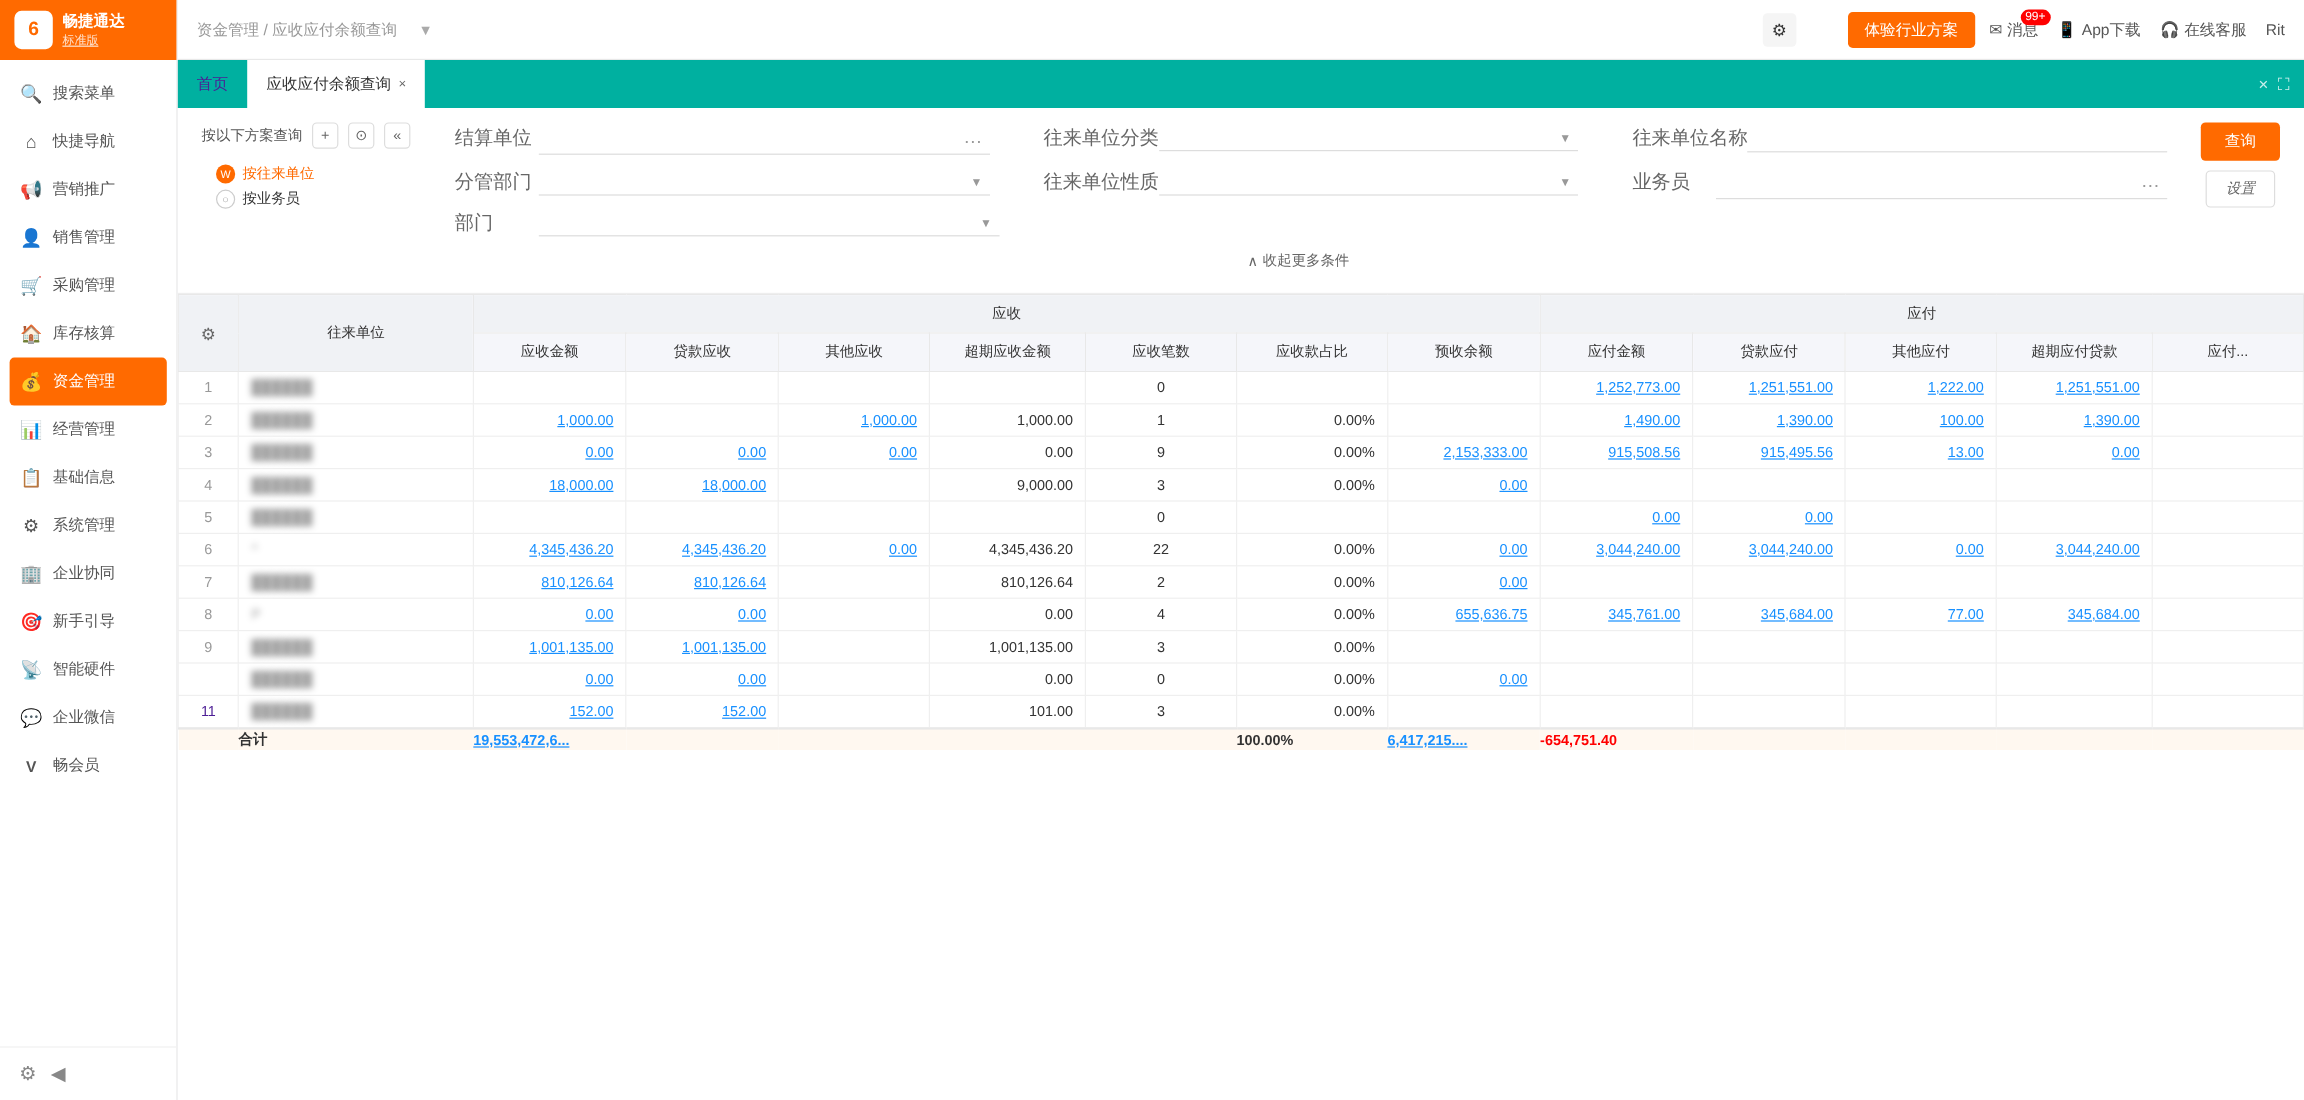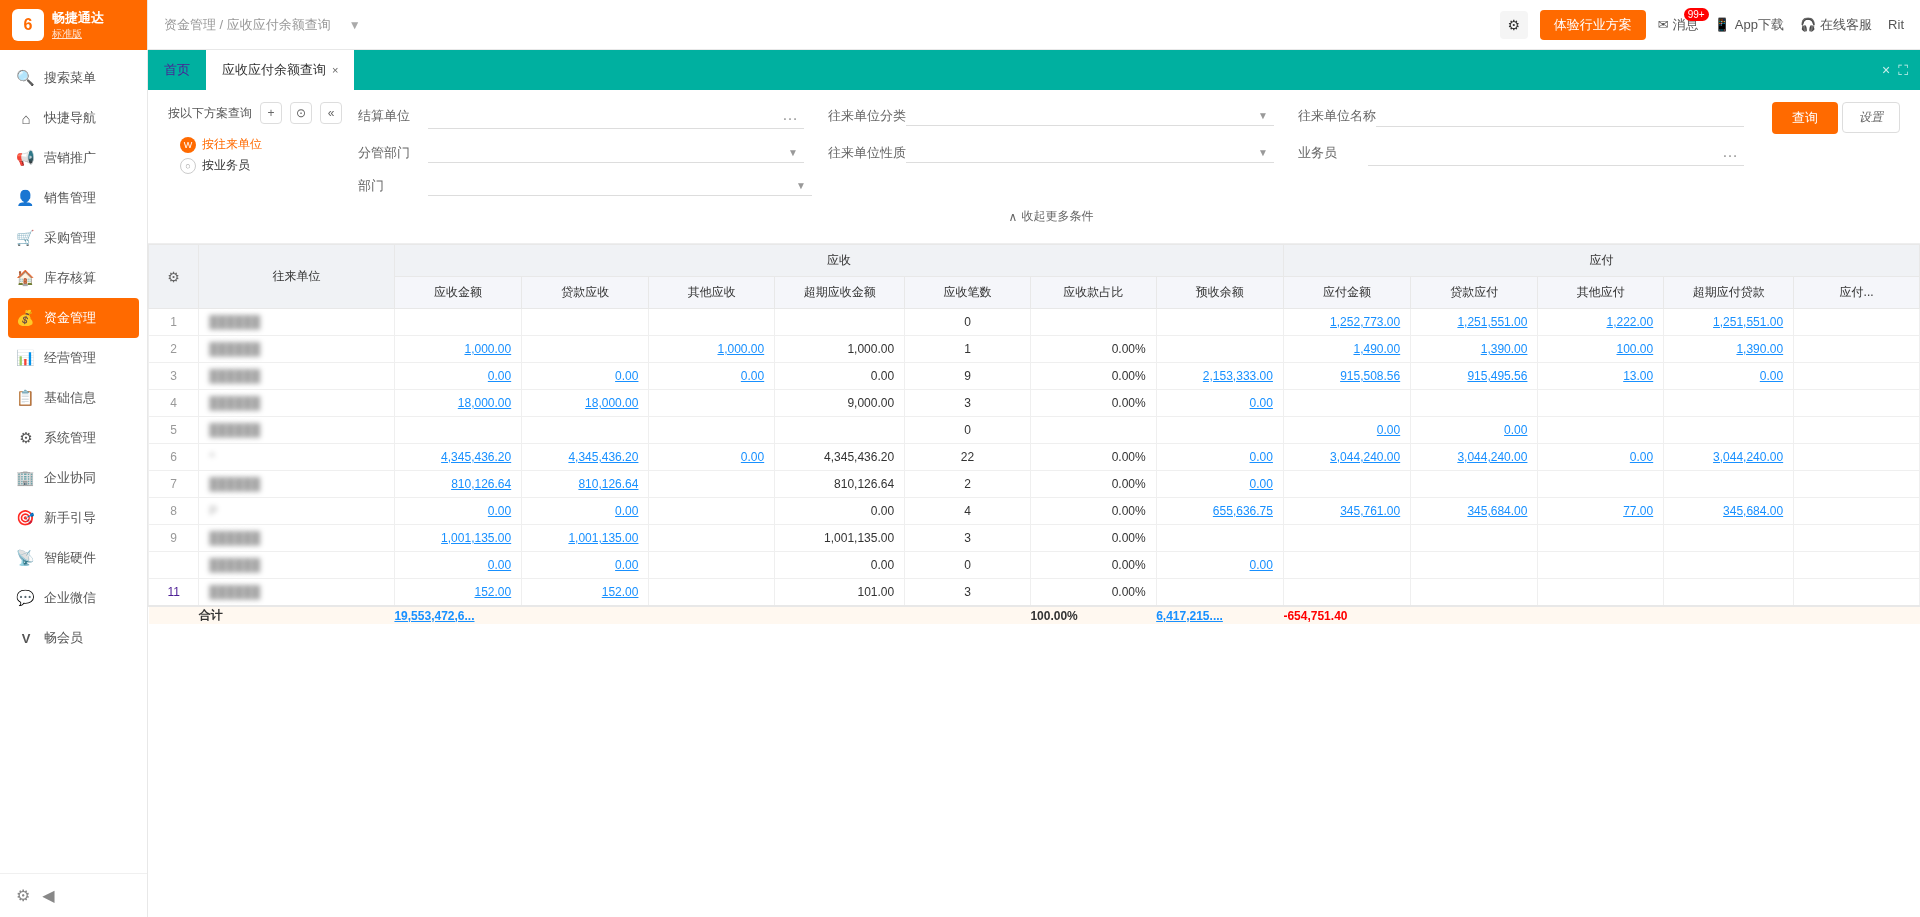--- a/index.html
+++ b/index.html
@@ -17,21 +17,21 @@
     .sidebar-item .s-icon { width: 20px; height: 20px; margin-right: 8px; display: flex; align-items: center; justify-content: center; font-size: 15px; }
     .sidebar-footer { padding: 12px 16px; display: flex; align-items: center; gap: 12px; border-top: 1px solid #f0f0f0; }
 
     
     .main { flex: 1; display: flex; flex-direction: column; height: 917px; overflow: hidden; }
 
     
     .topbar { height: 50px; background: #fff; display: flex; align-items: center; padding: 0 16px; border-bottom: 1px solid #e8e8e8; gap: 12px; }
     .topbar-breadcrumb { display: flex; align-items: center; gap: 18px; flex: 1; }
     .topbar-gear { width: 28px; height: 28px; background: #f5f5f5; border-radius: 4px; display: flex; align-items: center; justify-content: center; cursor: pointer; font-size: 14px; }
-    .topbar-btn-orange { background: #ff6a00; color: #fff; border: none; border-radius: 4px; padding: 6px 14px; font-size: 13px; cursor: pointer; }
+    .topbar-btn-orange { background: #ff6a00; color: #fff; border: none; border-radius: 4px; padding: 6px 14px; font-size: 13px; cursor: pointer; margin-left: 31px; }
     .topbar-right { display: flex; align-items: center; gap: 16px; margin-left: auto; }
     .topbar-badge { position: relative; display: flex; align-items: center; gap: 4px; cursor: pointer; font-size: 13px; color: #555; }
     .badge-num { position: absolute; top: -8px; right: -10px; background: #f00; color: #fff; border-radius: 8px; font-size: 10px; padding: 1px 4px; }
     .topbar-user { font-size: 13px; color: #555; }
 
     
     .tabbar { height: 40px; background: #00b0a0; display: flex; align-items: center; padding: 0; }
     .tab-item { padding: 0 16px; height: 40px; display: flex; align-items: center; cursor: pointer; font-size: 13px; color: rgba(255,255,255,0.85); gap: 6px; }
     .tab-item.home { color: #4c1d95; }
     .tab-item.active { background: #fff; color: #333; border-radius: 0; }
@@ -53,30 +53,30 @@
     .filter-area { background: #fff; padding: 12px 20px; border-bottom: 1px solid #eee; }
     .filter-scheme { display: flex; align-items: center; gap: 8px; margin-bottom: 12px; }
     .filter-scheme-label { font-size: 12px; color: #555; }
     .filter-scheme-btn { width: 22px; height: 22px; border: 1px solid #ddd; border-radius: 4px; display: flex; align-items: center; justify-content: center; cursor: pointer; font-size: 12px; color: #666; }
     .filter-scheme-options { display: flex; flex-direction: column; gap: 4px; margin-left: 12px; }
     .filter-scheme-option { display: flex; align-items: center; gap: 6px; font-size: 12px; cursor: pointer; }
     .filter-scheme-option.active { color: #ff6a00; }
     .filter-option-icon { width: 16px; height: 16px; border-radius: 50%; background: #ff6a00; display: flex; align-items: center; justify-content: center; color: #fff; font-size: 9px; }
     .filter-option-icon2 { width: 16px; height: 16px; border-radius: 50%; border: 1px solid #ccc; display: flex; align-items: center; justify-content: center; font-size: 9px; color: #999; }
     .filter-field { display: flex; align-items: center; }
-    .filter-label { font-size: 13px; color: #666; min-width: 70px; flex-shrink: 0; }
+    .filter-label { font-size: 16px; color: #666; min-width: 70px; flex-shrink: 0; margin-left: 21px; }
     .filter-input { flex: 1; border: none; border-bottom: 1px solid #ddd; padding: 4px 6px; font-size: 12px; color: #333; outline: none; background: transparent; }
     .filter-select { flex: 1; display: flex; align-items: center; border-bottom: 1px solid #ddd; padding: 4px 6px; }
     .filter-select-text { flex: 1; font-size: 12px; color: #ccc; }
     .filter-select-arrow { font-size: 10px; color: #999; }
     .filter-dots { color: #999; font-size: 16px; margin-left: 4px; }
     .collapse-btn { text-align: center; padding: 6px; color: #666; font-size: 12px; cursor: pointer; display: flex; align-items: center; justify-content: center; gap: 4px; }
     .btn-query { background: #ff6a00; color: #fff; border: none; border-radius: 4px; padding: 7px 20px; font-size: 13px; cursor: pointer; margin-bottom: 4px; }
     .btn-setting { background: #fff; color: #666; border: 1px solid #ddd; border-radius: 4px; padding: 6px 16px; font-size: 12px; cursor: pointer; font-style: italic; }
-    .filter-right-btns { display: flex; flex-direction: row; gap: 4px; align-items: flex-start; padding-left: 16px; }
+    .filter-right-btns { display: flex; flex-direction: column; gap: 4px; align-items: center; padding-left: 16px; }
     table { width: 100%; border-collapse: collapse; font-size: 12px; }
     .table-outer { overflow: auto; height: calc(917px - 50px - 40px - 120px - 120px); }
     thead tr th { background: #f5f6fa; border: 1px solid #e8e8e8; padding: 7px 10px; text-align: center; color: #333; font-weight: normal; white-space: nowrap; position: sticky; top: 0; z-index: 2; }
     thead tr.group-header th { background: #f0f2f5; }
     tbody tr td { border: 1px solid #efefef; padding: 6px 10px; text-align: right; color: #333; white-space: nowrap; }
     tbody tr td:nth-child(1) { text-align: center; color: #999; }
     tbody tr td:nth-child(2) { text-align: left; }
     .link-val { color: #1890ff; text-decoration: underline; cursor: pointer; }
     .tfoot-row td { background: #fff8f0; font-weight: bold; border-top: 2px solid #e8e8e8; }
     .settings-icon { display: inline-block; cursor: pointer; color: #666; font-size: 14px; }

